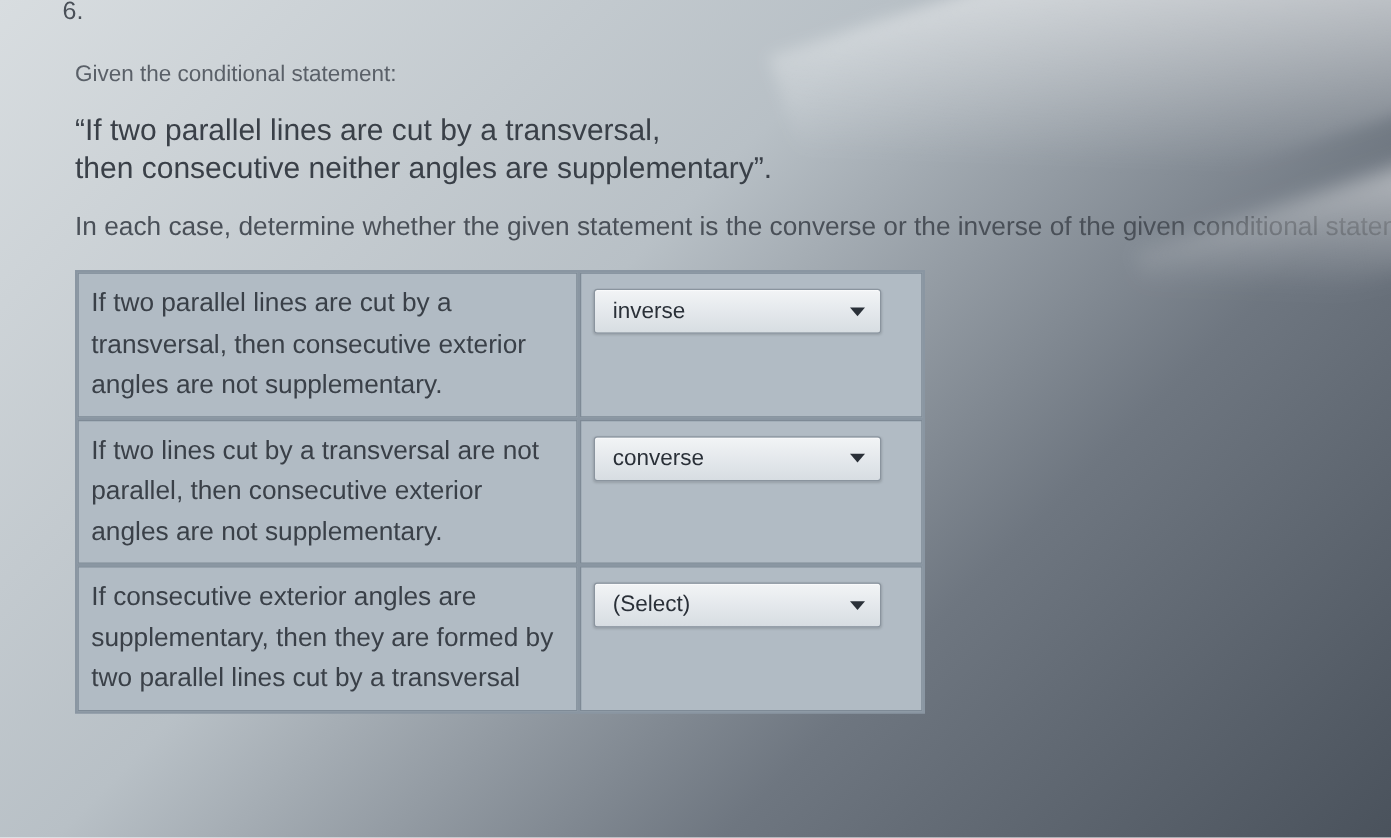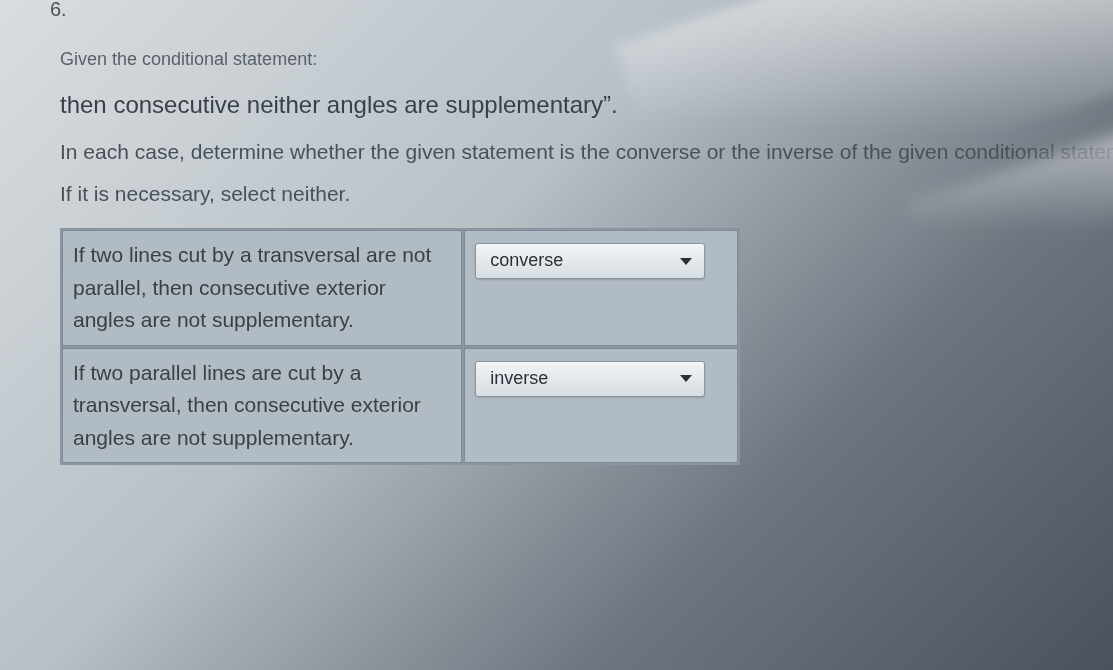--- a/index.html
+++ b/index.html
@@ -110,41 +110,50 @@
 
 <div class="page">
   <div class="glare"></div>
   <div class="glare2"></div>
 
   <div class="qnum">6.</div>
 
   <div class="lead">Given the conditional statement:</div>
 
   <div class="conditional">
+    <div>“If two parallel lines are cut by a transversal,</div>
     <div>then consecutive neither angles are supplementary”.</div>
   </div>
 
   <div class="instr">In each case, determine whether the given statement is the converse or the inverse of the given conditional stateme</div>
-  <div class="instr2">If it is necessary, select neither.</div>
 
   <table class="answers">
     <tbody>
         <tr>
+      <td class="stmt">If two parallel lines are cut by a transversal, then consecutive exterior angles are not supplementary.</td>
+      <td class="sel">
+        <div class="dropdown">
+          <span>inverse</span>
+          <span class="caret"></span>
+        </div>
+      </td>
+    </tr>
+    <tr>
       <td class="stmt">If two lines cut by a transversal are not parallel, then consecutive exterior angles are not supplementary.</td>
       <td class="sel">
         <div class="dropdown">
           <span>converse</span>
           <span class="caret"></span>
         </div>
       </td>
     </tr>
     <tr>
-      <td class="stmt">If two parallel lines are cut by a transversal, then consecutive exterior angles are not supplementary.</td>
+      <td class="stmt">If consecutive exterior angles are supplementary, then they are formed by two parallel lines cut by a transversal</td>
       <td class="sel">
         <div class="dropdown">
-          <span>inverse</span>
+          <span>(Select)</span>
           <span class="caret"></span>
         </div>
       </td>
     </tr>
   </tbody>
     </table>
 </div>
 
 </body></html>

